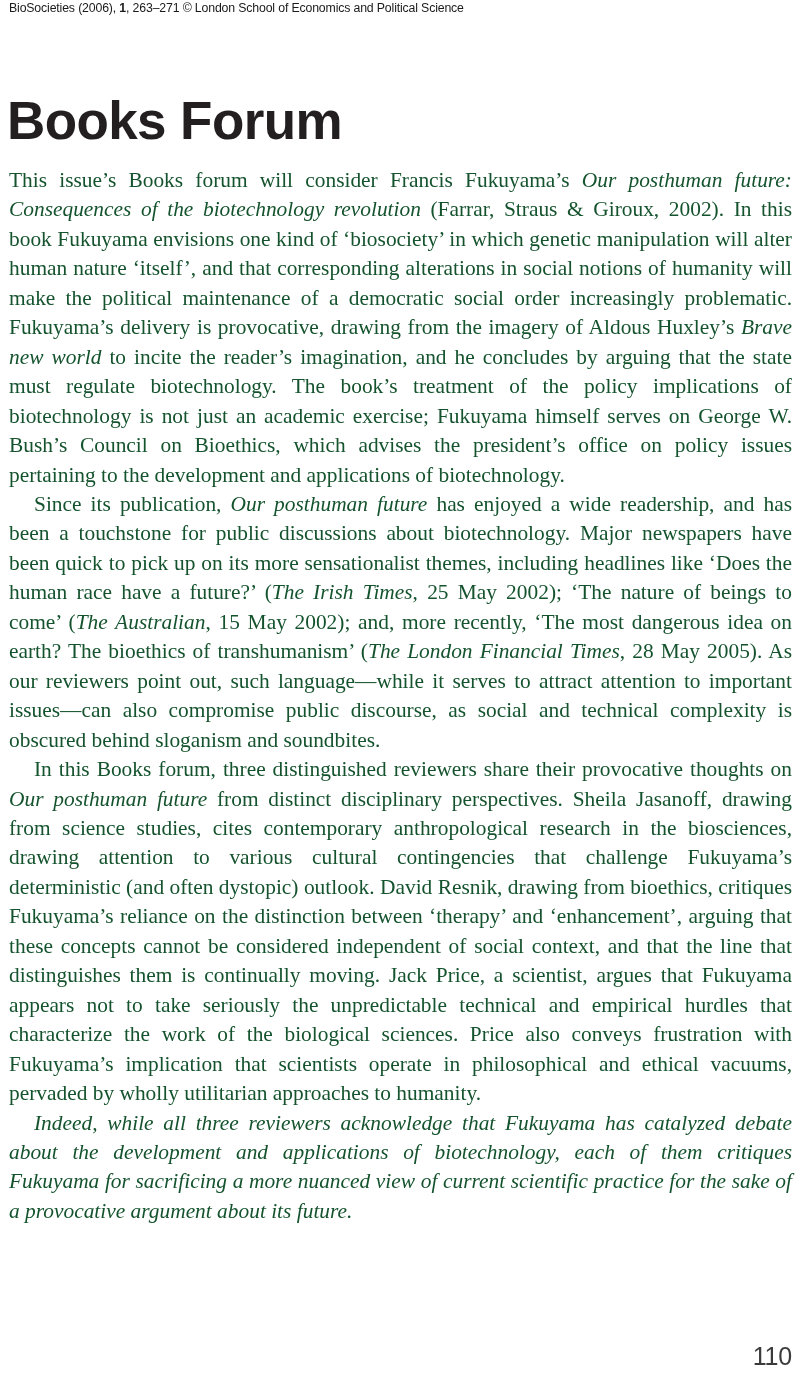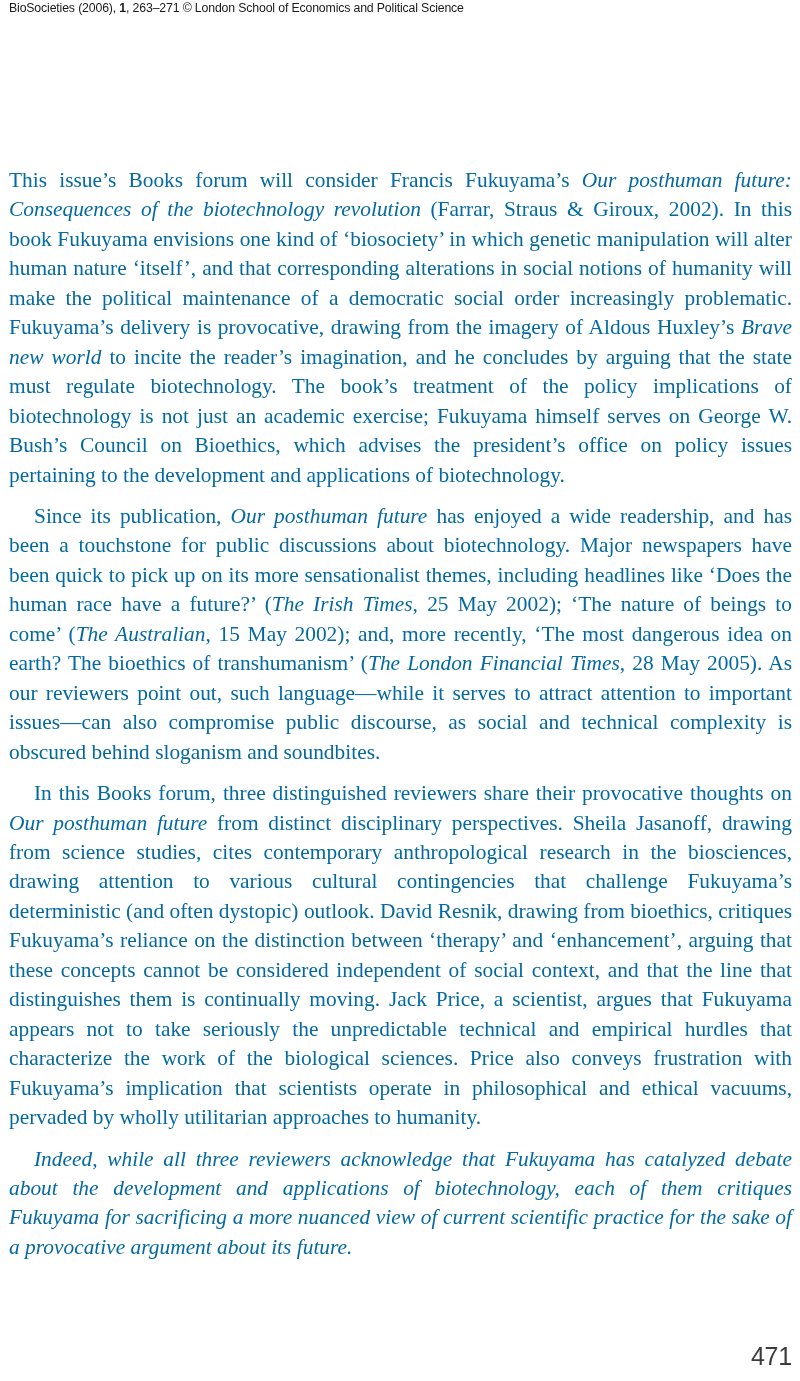--- a/index.html
+++ b/index.html
@@ -59,30 +59,29 @@
   
   .body-text {
     position: absolute;
     left: 9px;
     top: 166px;
     width: 783px;
     font-size: 21.4px;
     line-height: 29.45px;
     text-align: justify;
     text-justify: inter-word;
-    color: #0369a1;
+    color: #14532d;
     hyphens: manual;
   }
   .body-text p {
     margin: 0;
     text-indent: 0;
   }
   .body-text p + p {
     text-indent: 25px;
-    margin-top: 12px;
   }
   .body-text p:last-of-type {
     text-align: justify;
     font-style: italic;
   }
   .ital {
     font-style: italic;
   }
 
   
@@ -122,29 +121,30 @@
 </style>
 </head>
 <body>
 
 <div class="page">
 
   <div class="running-head">
     <span>BioSocieties (2006), </span><span class="vol">1</span><span>, 263–271 © London School of Economics and Political Science</span>
   </div>
 
+  <h1 class="article-title">Books Forum</h1>
 
   <div class="body-text">
 
     <p><span>This issue’s Books forum will consider Francis Fukuyama’s </span><span class="ital">Our posthuman future: Consequences of the biotechnology revolution</span><span> (Farrar, Straus &amp; Giroux, 2002). In this book Fukuyama envisions one kind of ‘biosociety’ in which genetic manipulation will alter human nature ‘itself’, and that corresponding alterations in social notions of humanity will make the political maintenance of a democratic social order increasingly problematic. Fukuyama’s delivery is provocative, drawing from the imagery of Aldous Huxley’s </span><span class="ital">Brave new world</span><span> to incite the reader’s imagination, and he concludes by arguing that the state must regulate biotechnology. The book’s treatment of the policy implications of biotechnology is not just an academic exercise; Fukuyama himself serves on George W. Bush’s Council on Bioethics, which advises the president’s office on policy issues pertaining to the development and applications of biotechnology.</span></p>
 
     <p><span>Since its publication, </span><span class="ital">Our posthuman future</span><span> has enjoyed a wide readership, and has been a touchstone for public discussions about biotechnology. Major newspapers have been quick to pick up on its more sensationalist themes, including headlines like ‘Does the human race have a future?’ (</span><span class="ital">The Irish Times</span><span>, 25 May 2002); ‘The nature of beings to come’ (</span><span class="ital">The Australian</span><span>, 15 May 2002); and, more recently, ‘The most dangerous idea on earth? The bioethics of transhumanism’ (</span><span class="ital">The London Financial Times</span><span>, 28 May 2005). As our reviewers point out, such language—while it serves to attract attention to important issues—can also compromise public discourse, as social and technical complexity is obscured behind sloganism and soundbites.</span></p>
 
     <p><span>In this Books forum, three distinguished reviewers share their provocative thoughts on </span><span class="ital">Our posthuman future</span><span> from distinct disciplinary perspectives. Sheila Jasanoff, drawing from science studies, cites contemporary anthropological research in the biosciences, drawing attention to various cultural contingencies that challenge Fukuyama’s deterministic (and often dystopic) outlook. David Resnik, drawing from bioethics, critiques Fukuyama’s reliance on the distinction between ‘therapy’ and ‘enhancement’, arguing that these concepts cannot be considered independent of social context, and that the line that distinguishes them is continually moving. Jack Price, a scientist, argues that Fukuyama appears not to take seriously the unpredictable technical and empirical hurdles that characterize the work of the biological sciences. Price also conveys frustration with Fukuyama’s implication that scientists operate in philosophical and ethical vacuums, pervaded by wholly utilitarian approaches to humanity.</span></p>
 
     <p><span>Indeed, while all three reviewers acknowledge that Fukuyama has catalyzed debate about the development and applications of biotechnology, each of them critiques Fukuyama for sacrificing a more nuanced view of current scientific practice for the sake of a provocative argument about its future.</span></p>
 
   </div>
 
 
-  <div class="folio">471</div>
+  <div class="folio">110</div>
 
 </div>
 
 </body></html>

